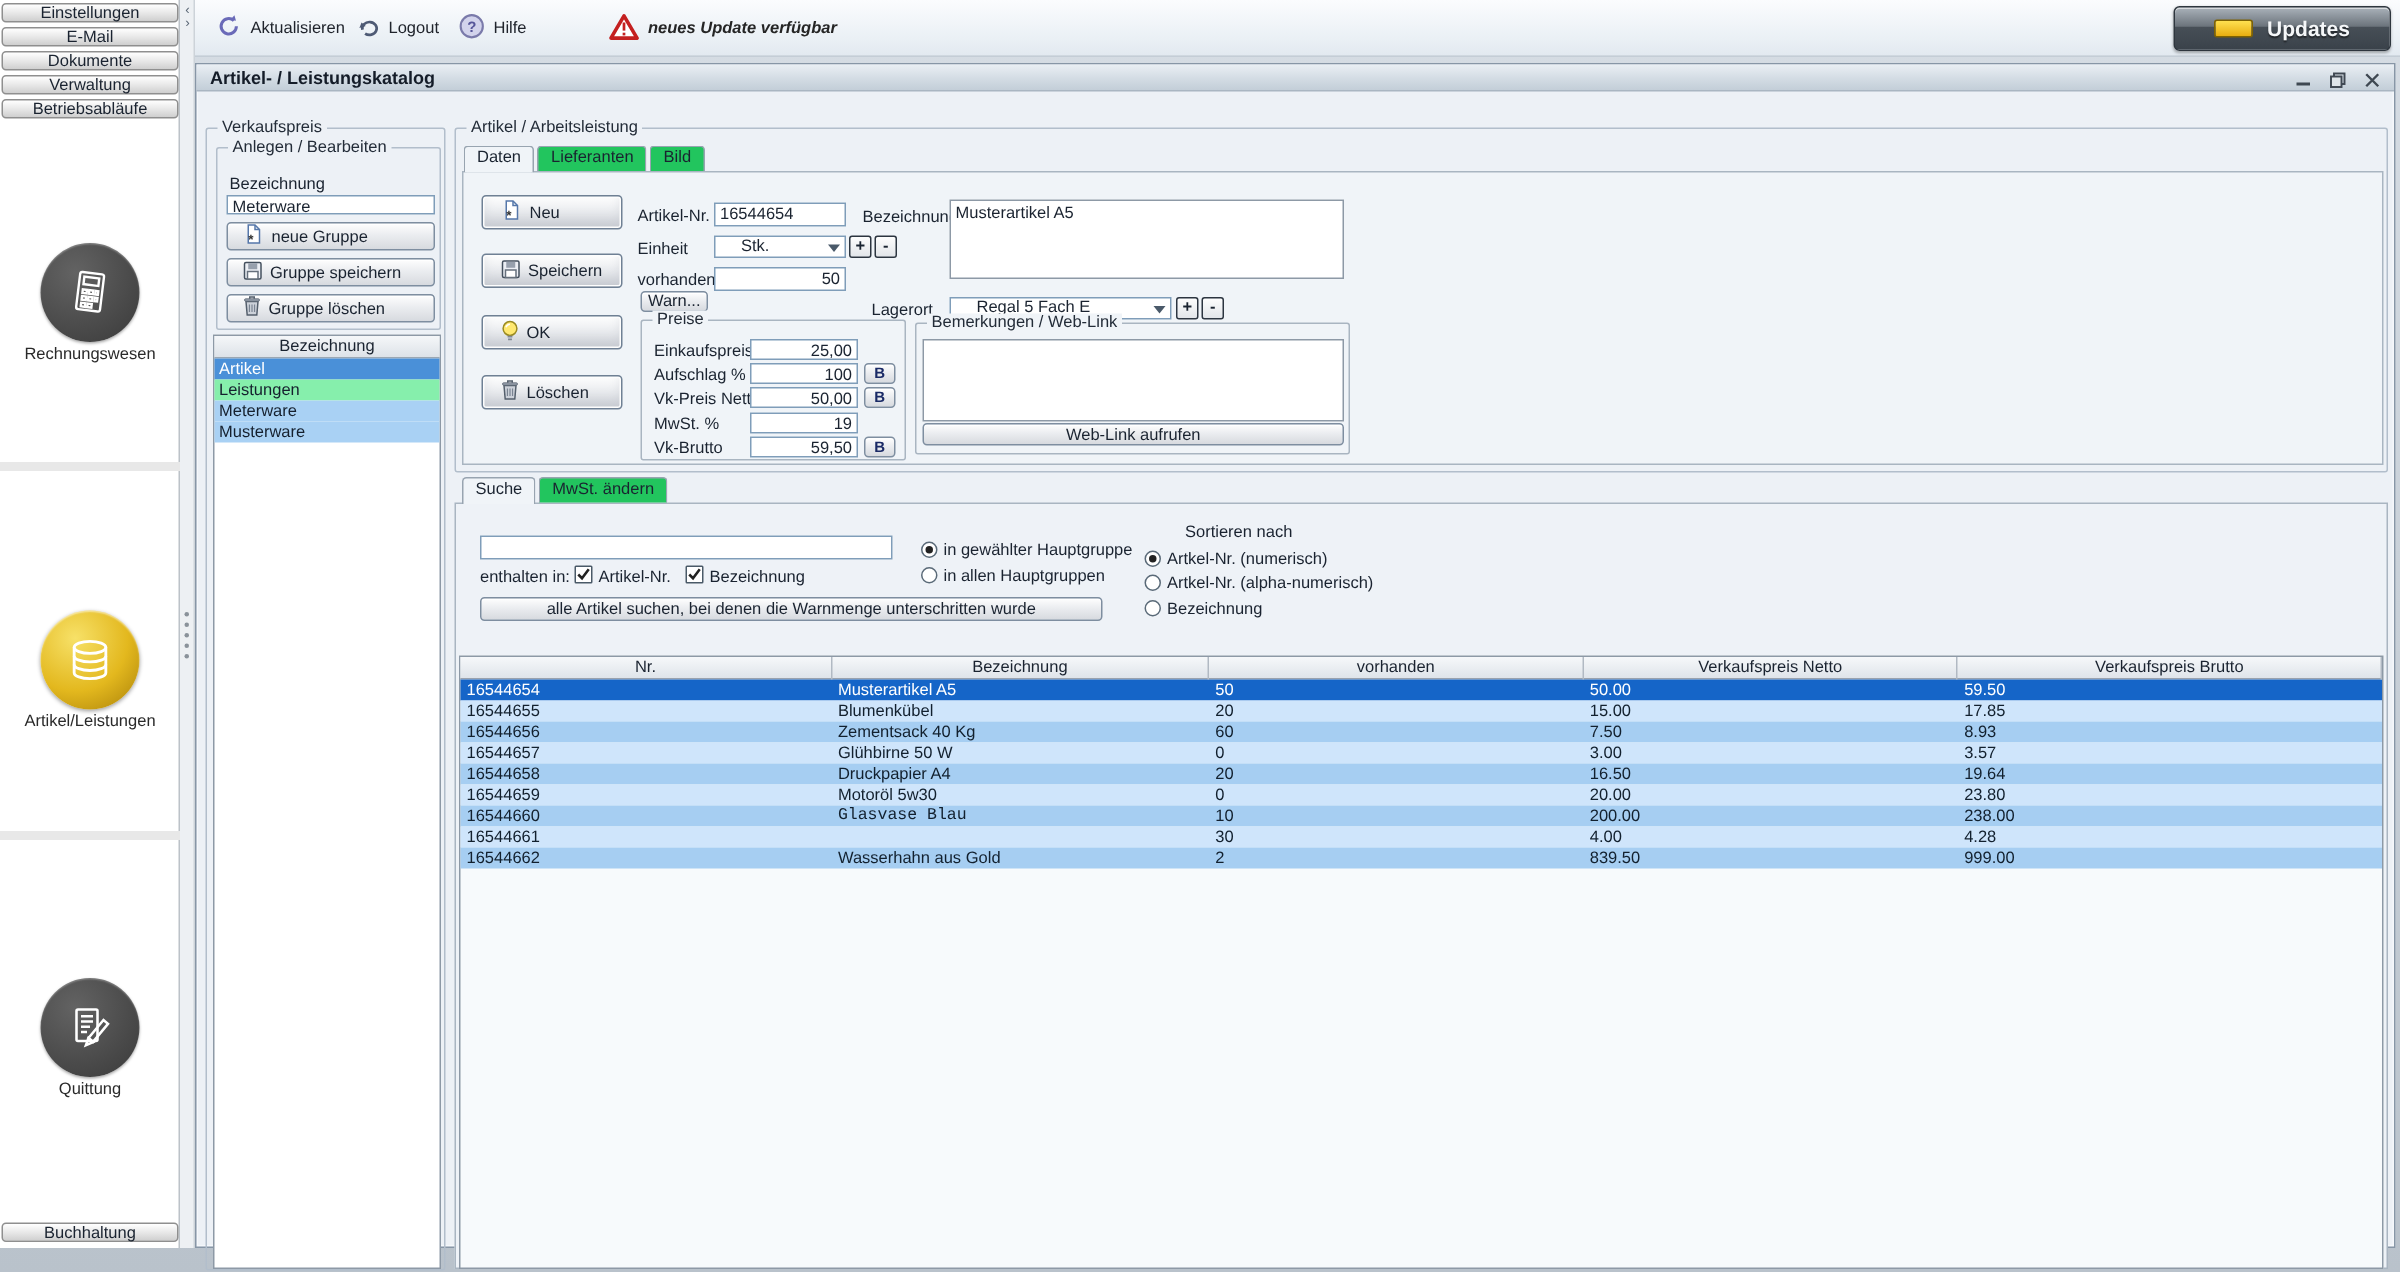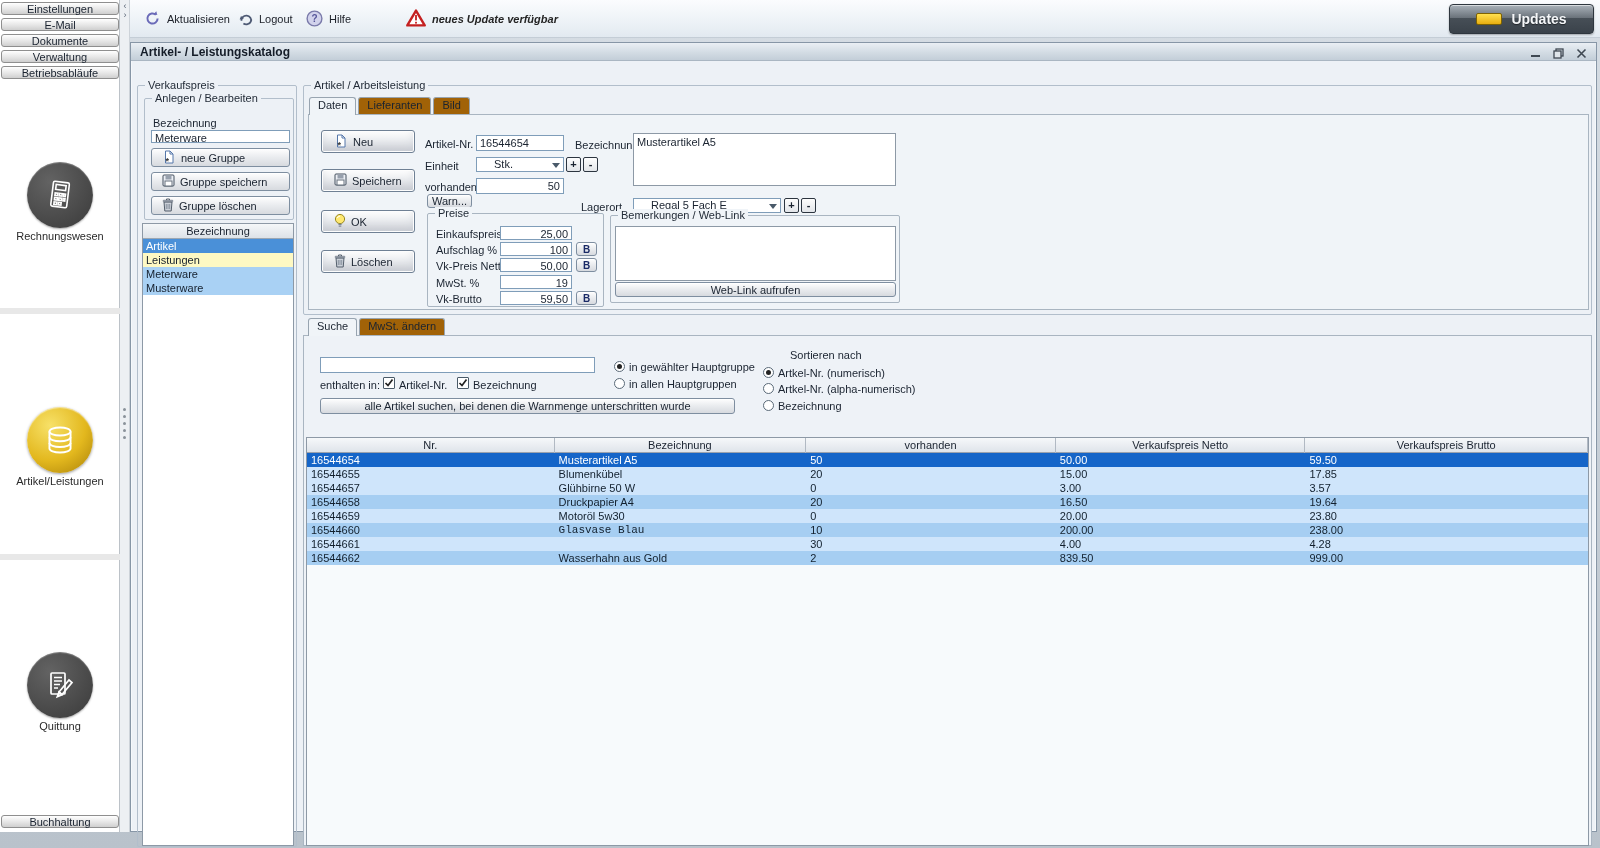--- a/index.html
+++ b/index.html
@@ -70,26 +70,26 @@
 
   
   .hg-input { left:6px; top:31px; width:139px; height:13px; }
   .hg-btn { position:absolute; left:6px; width:139px; height:19px; justify-content:flex-start; padding-left:10px; }
   .group-list { position:absolute; left:4px; top:137px; width:152px; height:623px; background:#fff;
                 border:1px solid #8d99a6; }
   .list-header { height:15px; line-height:14px; text-align:center; background:linear-gradient(#f5f7f9,#dde2e8);
                  border-bottom:1px solid #9ba7b3; }
   .grow { height:14px; line-height:14px; padding-left:3px; color:#15202e; }
   .grow.sel { background:#4a90d8; color:#fff; }
-  .grow.light { background:#fef9c3; }
+  .grow.light { background:#86efac; }
   .grow.medium { background:#a9d1f4; }
 
   
   .tab { position:relative; display:inline-block; height:17px; line-height:15px; padding:0 8px;
-         background:#a16207; border:1px solid #98a4b0; border-bottom:none; border-radius:3px 3px 0 0;
+         background:#22c55e; border:1px solid #98a4b0; border-bottom:none; border-radius:3px 3px 0 0;
          margin-right:2px; top:0; }
   .tab.active { background:#f0f4f8; height:18px; z-index:3; }
 
   .tabpage { position:absolute; background:#f0f4f8; border:1px solid #a9b5c1; }
 
   
   .act-btn { position:absolute; left:12px; width:94px; height:23px; justify-content:flex-start; padding-left:12px;
              border:1px solid #6f8094; box-shadow: inset 0 0 0 1px #fdfdfd, inset 0 -6px 8px rgba(120,130,145,.18); }
   .pm-btn { position:absolute; width:15px; height:15px; background:linear-gradient(#fdfdfd,#e2e5e9);
             border:1px solid #2c3540; border-radius:2px; text-align:center; line-height:13px; font-weight:bold; }
@@ -464,20 +464,27 @@
               <div class="td" style="width: 250px;">50.00</div>
               <div class="td" style="width: 283px;">59.50</div>
             </div>
             <div class="trow alt-light">
               <div class="td" style="width: 248px;">16544655</div>
               <div class="td" style="width: 252px;">Blumenkübel</div>
               <div class="td" style="width: 250px;">20</div>
               <div class="td" style="width: 250px;">15.00</div>
               <div class="td" style="width: 283px;">17.85</div>
             </div>
+            <div class="trow alt-medium">
+              <div class="td" style="width: 248px;">16544656</div>
+              <div class="td" style="width: 252px;">Zementsack 40 Kg</div>
+              <div class="td" style="width: 250px;">60</div>
+              <div class="td" style="width: 250px;">7.50</div>
+              <div class="td" style="width: 283px;">8.93</div>
+            </div>
             <div class="trow alt-light">
               <div class="td" style="width: 248px;">16544657</div>
               <div class="td" style="width: 252px;">Glühbirne 50 W</div>
               <div class="td" style="width: 250px;">0</div>
               <div class="td" style="width: 250px;">3.00</div>
               <div class="td" style="width: 283px;">3.57</div>
             </div>
             <div class="trow alt-medium">
               <div class="td" style="width: 248px;">16544658</div>
               <div class="td" style="width: 252px;">Druckpapier A4</div>

